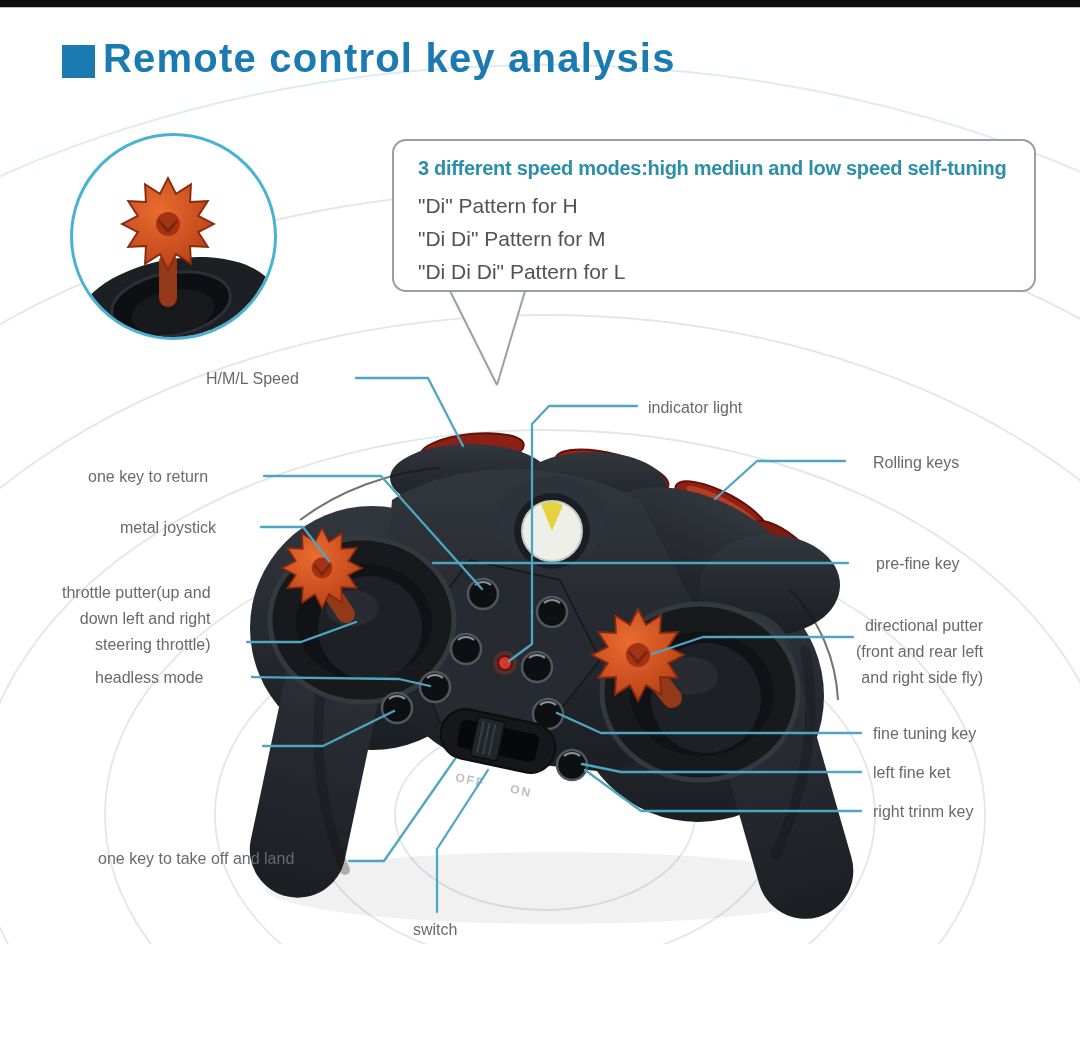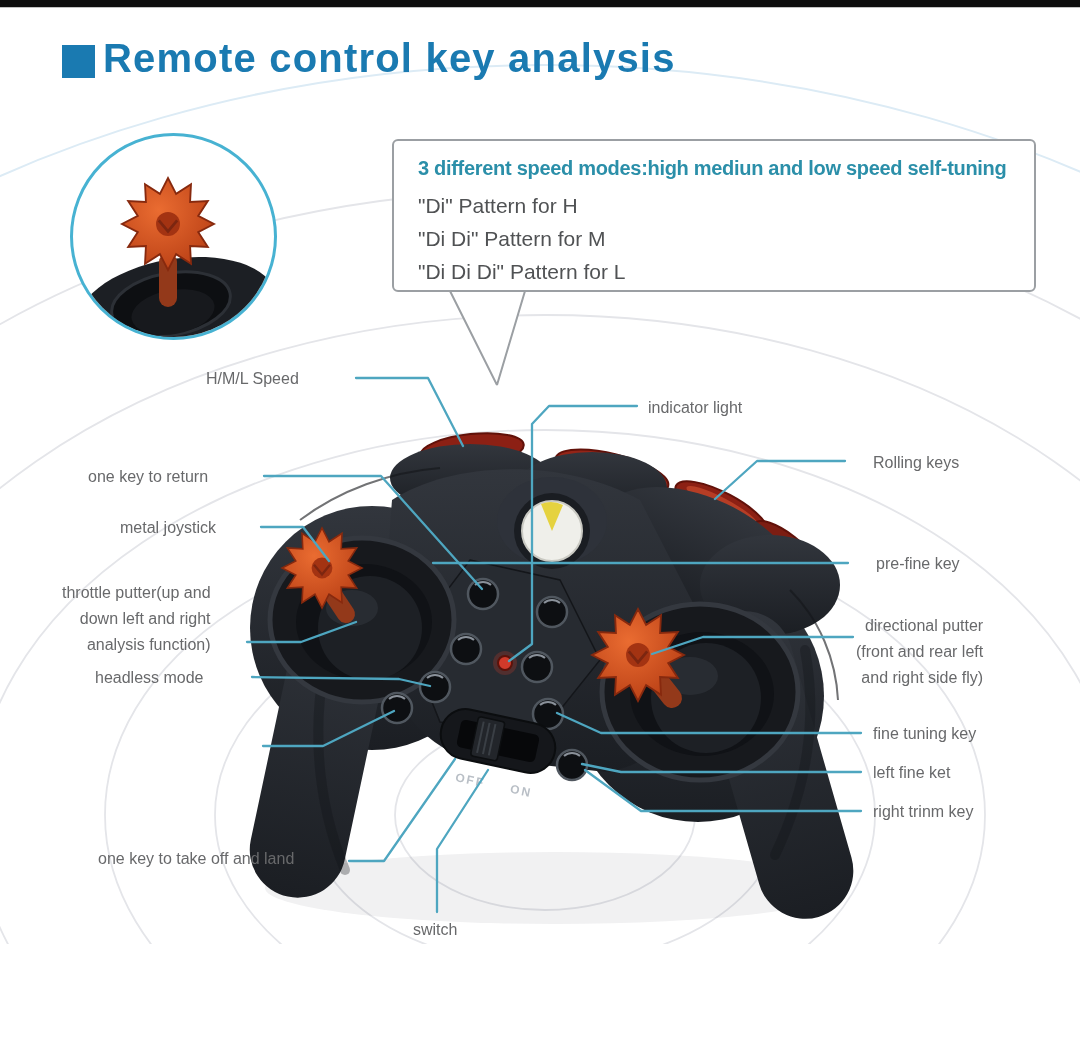--- a/index.html
+++ b/index.html
@@ -14,21 +14,21 @@
   .title-text{
     position:absolute;left:103px;top:36px;font-size:40px;font-weight:bold;color:#1a7ab1;
     letter-spacing:1.2px;white-space:nowrap;
   }
   .inset{
     position:absolute;left:70px;top:133px;width:207px;height:207px;border-radius:50%;
     border:3px solid #47b2d2;background:#ffffff;overflow:hidden;box-sizing:border-box;
   }
   .bubble{
     position:absolute;left:392px;top:139px;width:644px;height:153px;background:#ffffff;
-    border:2px solid #9b9fa3;border-radius:6px;box-sizing:border-box;
+    border:2px solid #9b9fa3;border-radius:14px;box-sizing:border-box;
     padding:16px 22px 0 24px;
   }
   .bubble-heading{font-size:20px;font-weight:bold;color:#2b8fa9;white-space:nowrap;letter-spacing:-0.3px;margin-bottom:9px;}
   .bubble-line{font-size:21px;color:#505254;line-height:33px;white-space:nowrap;}
   .bubble-tail{position:absolute;left:440px;top:289px;width:100px;height:100px;}
   .lbl{position:absolute;font-size:16px;color:#68696b;white-space:nowrap;line-height:26px;}
   .lbl .ln{display:block;text-align:right;}
 </style>
 </head>
 <body>
@@ -218,21 +218,21 @@
 
   <div class="lbl" style="left:206px;top:366px;">H/M/L Speed</div>
   <div class="lbl" style="left:648px;top:395px;">indicator light</div>
   <div class="lbl" style="left:857px;top:450px;margin-left:16px;">Rolling keys</div>
   <div class="lbl" style="left:88px;top:464px;">one key to return</div>
   <div class="lbl" style="left:120px;top:515px;">metal joystick</div>
   <div class="lbl" style="left:860px;top:551px;margin-left:16px;">pre-fine key</div>
   <div class="lbl" style="left:62px;top:580px;">
     <span class="ln">throttle putter(up and</span>
     <span class="ln">down left and right</span>
-    <span class="ln">analysis function)</span>
+    <span class="ln">steering throttle)</span>
   </div>
   <div class="lbl" style="left:95px;top:665px;">headless mode</div>
   <div class="lbl" style="left:856px;top:613px;">
     <span class="ln">directional putter</span>
     <span class="ln">(front and rear left</span>
     <span class="ln">and right side fly)</span>
   </div>
   <div class="lbl" style="left:873px;top:721px;">fine tuning key</div>
   <div class="lbl" style="left:873px;top:760px;">left fine ket</div>
   <div class="lbl" style="left:873px;top:799px;">right trinm key</div>

